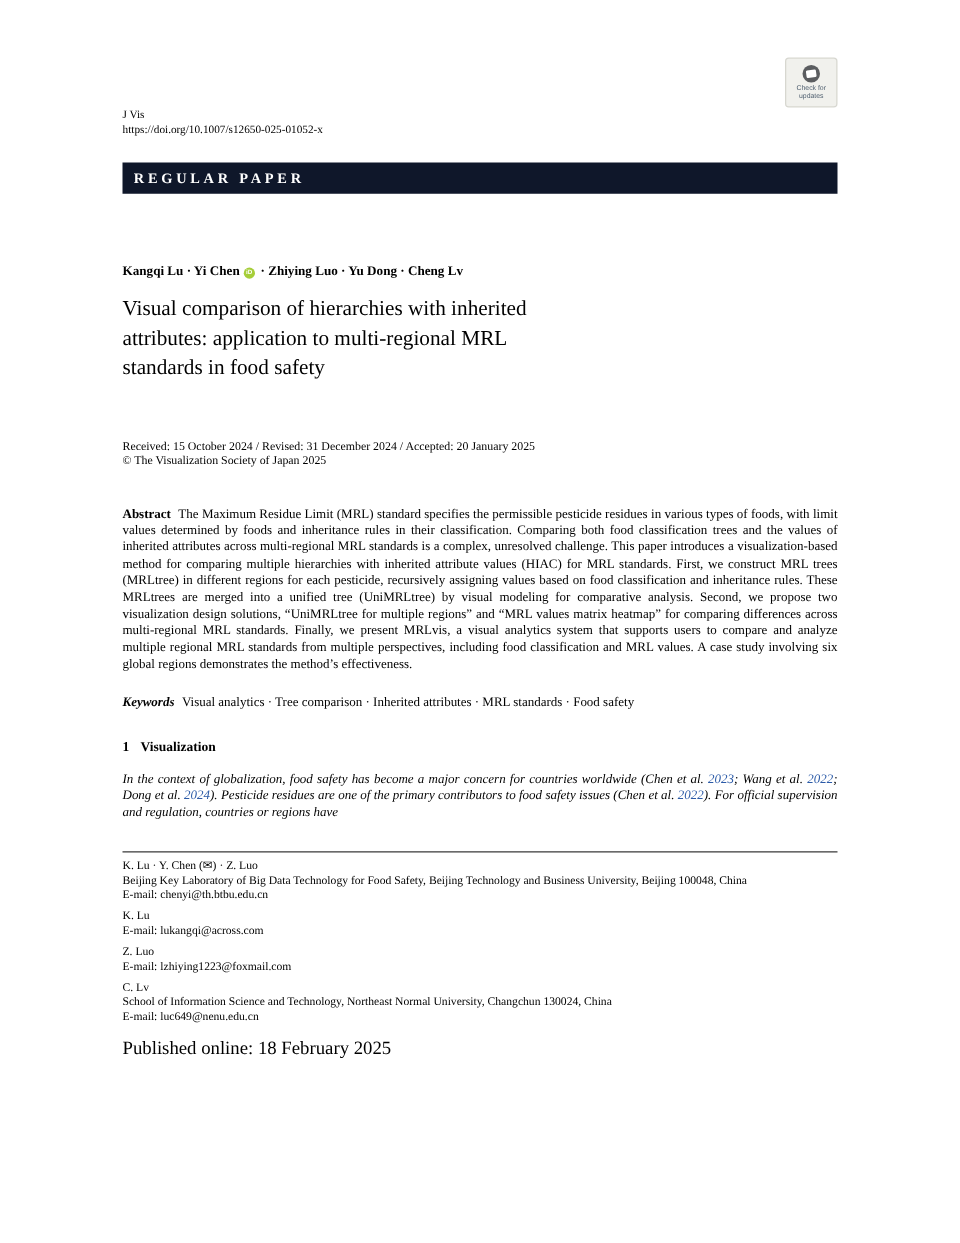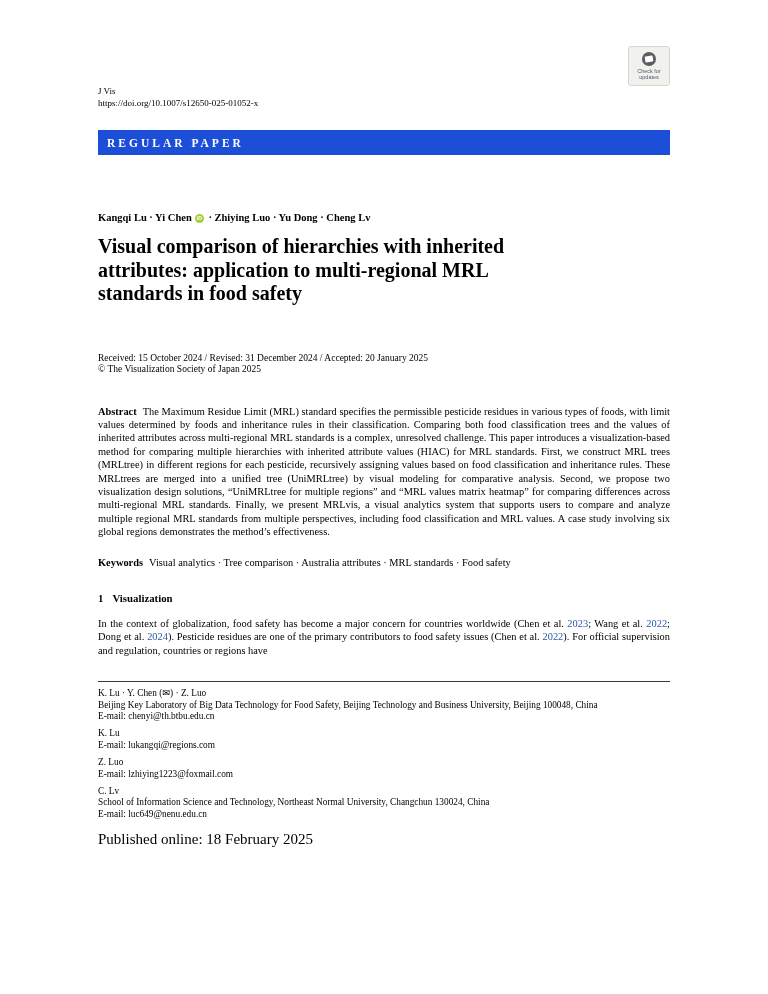--- a/index.html
+++ b/index.html
@@ -34,53 +34,53 @@
     border-radius: 1px;
     transform: rotate(-8deg);
   }
   .badge-label {
     font-family: "Liberation Sans", sans-serif;
     font-size: 5.5px; line-height: 6px; color: #4d5d6d;
     text-align: center; margin-top: 2px;
   }
 
   .banner {
-    margin-top: 21px; background: #1d4ed8; color: #ffffff;
+    margin-top: 21px; background: #0f172a; color: #ffffff;
     height: 25px; display: flex; align-items: center;
   }
   .banner span {
     font-size: 11.5px; font-weight: bold; letter-spacing: 3px; padding-left: 9px;
   }
 
   .authors { margin-top: 57px; font-size: 10.5px; font-weight: bold; }
   .orcid {
     display: inline-block; width: 9px; height: 9px; border-radius: 50%;
     background: #a6ce39; color: #fff;
     font-family: "Liberation Sans", sans-serif; font-size: 5px; line-height: 9px;
     text-align: center; margin: 0 2px 0 3px; vertical-align: 1px; cursor: pointer;
   }
 
   .title {
-    margin-top: 12px; font-size: 20px; line-height: 23.5px;
-    font-weight: bold; white-space: pre-line;
+    margin-top: 12px; font-size: 17px; line-height: 23.5px;
+    font-weight: normal; white-space: pre-line;
   }
 
   .dates { margin-top: 47px; font-size: 9.5px; line-height: 11.5px; }
   .copyright { font-size: 9.5px; line-height: 11.5px; }
 
   .abstract { margin-top: 29px; font-size: 10.4px; line-height: 13.4px; text-align: justify; }
   .abstract b { margin-right: 6px; }
 
   .keywords { margin-top: 17px; font-size: 10.4px; line-height: 13.4px; }
-  .keywords b { margin-right: 6px; }
+  .keywords b { margin-right: 6px; font-style: italic; }
 
   .section-heading { margin-top: 23px; font-size: 10.8px; font-weight: bold; }
   .section-heading .num { margin-right: 9px; }
 
-  .body-text { margin-top: 13px; font-size: 10.4px; line-height: 13.4px; text-align: justify; }
+  .body-text { margin-top: 13px; font-size: 10.4px; line-height: 13.4px; text-align: justify; font-style: italic; }
   .cite { color: #2b5aa7; cursor: pointer; text-decoration: none; }
 
   .foot-rule { margin-top: 24px; border-top: 0.7px solid #3a3a3a; height: 0; }
   .footnote { margin-top: 6px; font-size: 9.3px; line-height: 11.4px; white-space: pre-line; }
   .published { margin-top: 11px; font-size: 15px; }
 </style>
 </head>
 <body>
 
 <div class="page">
@@ -106,33 +106,33 @@
 
   <h1 class="title">Visual comparison of hierarchies with inherited
 attributes: application to multi-regional MRL
 standards in food safety</h1>
 
   <div class="dates">Received: 15 October 2024 / Revised: 31 December 2024 / Accepted: 20 January 2025</div>
   <div class="copyright">© The Visualization Society of Japan 2025</div>
 
   <p class="abstract"><b>Abstract</b><span>The Maximum Residue Limit (MRL) standard specifies the permissible pesticide residues in various types of foods, with limit values determined by foods and inheritance rules in their classification. Comparing both food classification trees and the values of inherited attributes across multi-regional MRL standards is a complex, unresolved challenge. This paper introduces a visualization-based method for comparing multiple hierarchies with inherited attribute values (HIAC) for MRL standards. First, we construct MRL trees (MRLtree) in different regions for each pesticide, recursively assigning values based on food classification and inheritance rules. These MRLtrees are merged into a unified tree (UniMRLtree) by visual modeling for comparative analysis. Second, we propose two visualization design solutions, “UniMRLtree for multiple regions” and “MRL values matrix heatmap” for comparing differences across multi-regional MRL standards. Finally, we present MRLvis, a visual analytics system that supports users to compare and analyze multiple regional MRL standards from multiple perspectives, including food classification and MRL values. A case study involving six global regions demonstrates the method’s effectiveness.</span></p>
 
-  <p class="keywords"><b>Keywords</b><span>Visual analytics · Tree comparison · Australia attributes · MRL standards · Food safety</span></p>
+  <p class="keywords"><b>Keywords</b><span>Visual analytics · Tree comparison · Inherited attributes · MRL standards · Food safety</span></p>
 
   <h2 class="section-heading"><span class="num">1</span><span>Visualization</span></h2>
 
   <p class="body-text"><span>In the context of globalization, food safety has become a major concern for countries worldwide (Chen et al. </span><a class="cite">2023</a><span>; Wang et al. </span><a class="cite">2022</a><span>; Dong et al. </span><a class="cite">2024</a><span>). Pesticide residues are one of the primary contributors to food safety issues (Chen et al. </span><a class="cite">2022</a><span>). For official supervision and regulation, countries or regions have</span></p>
 
   <div class="foot-rule"></div>
 
   <div class="footnote">K. Lu · Y. Chen (✉) · Z. Luo
 Beijing Key Laboratory of Big Data Technology for Food Safety, Beijing Technology and Business University, Beijing 100048, China
 E-mail: chenyi@th.btbu.edu.cn</div>
   <div class="footnote">K. Lu
-E-mail: lukangqi@regions.com</div>
+E-mail: lukangqi@across.com</div>
   <div class="footnote">Z. Luo
 E-mail: lzhiying1223@foxmail.com</div>
   <div class="footnote">C. Lv
 School of Information Science and Technology, Northeast Normal University, Changchun 130024, China
 E-mail: luc649@nenu.edu.cn</div>
 
   <div class="published">Published online: 18 February 2025</div>
 
 </div>
 

